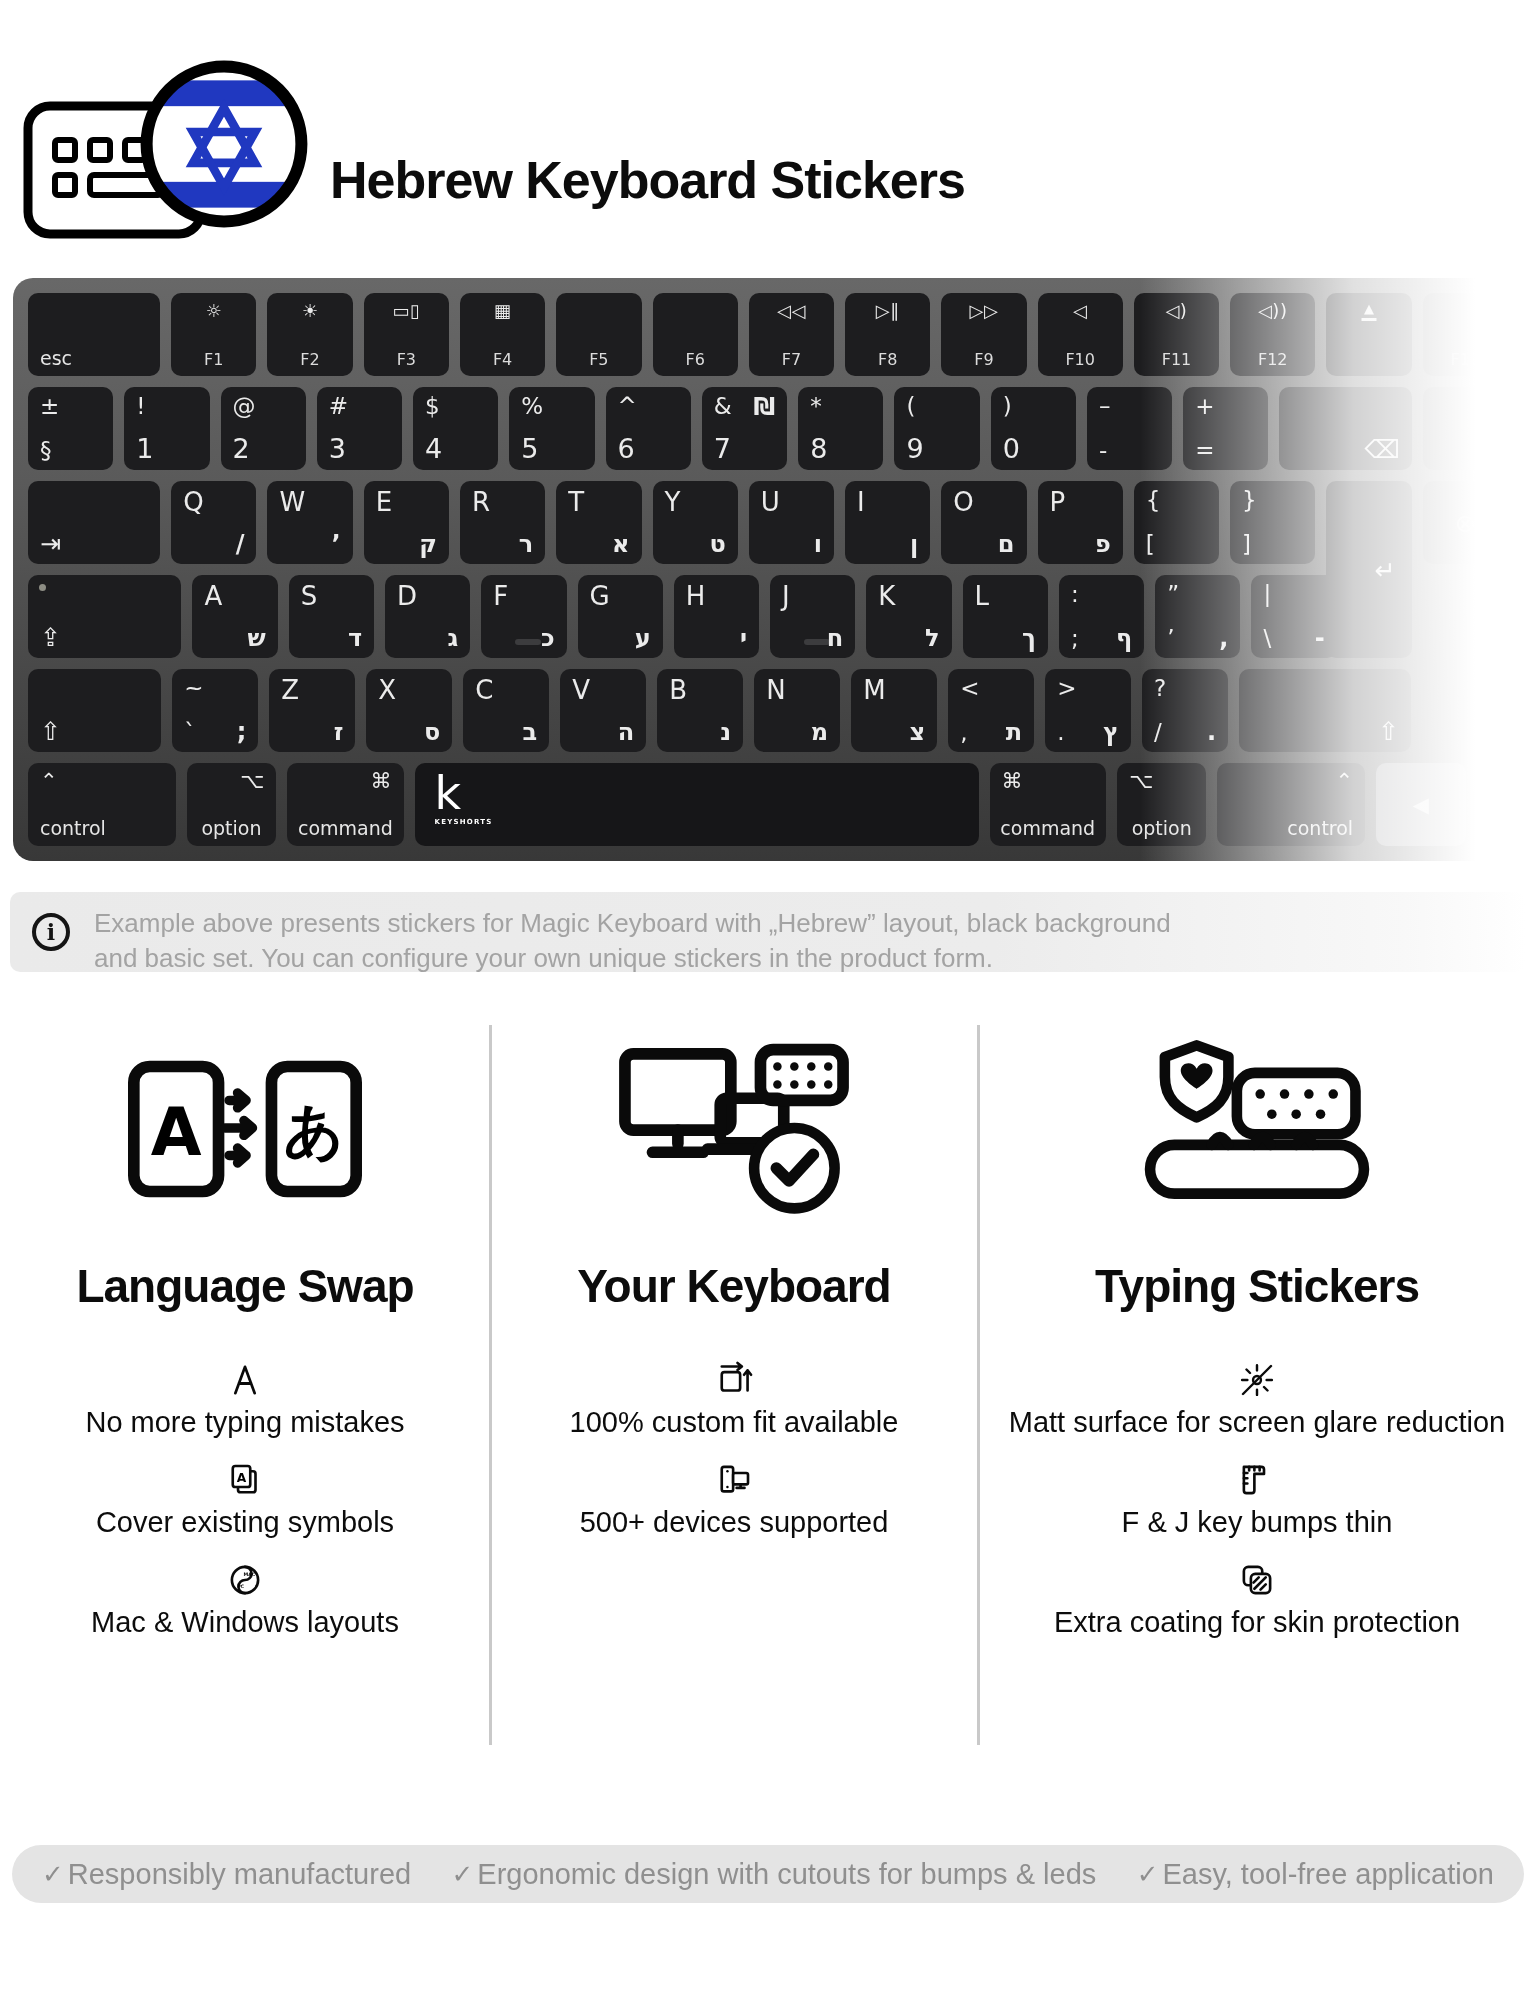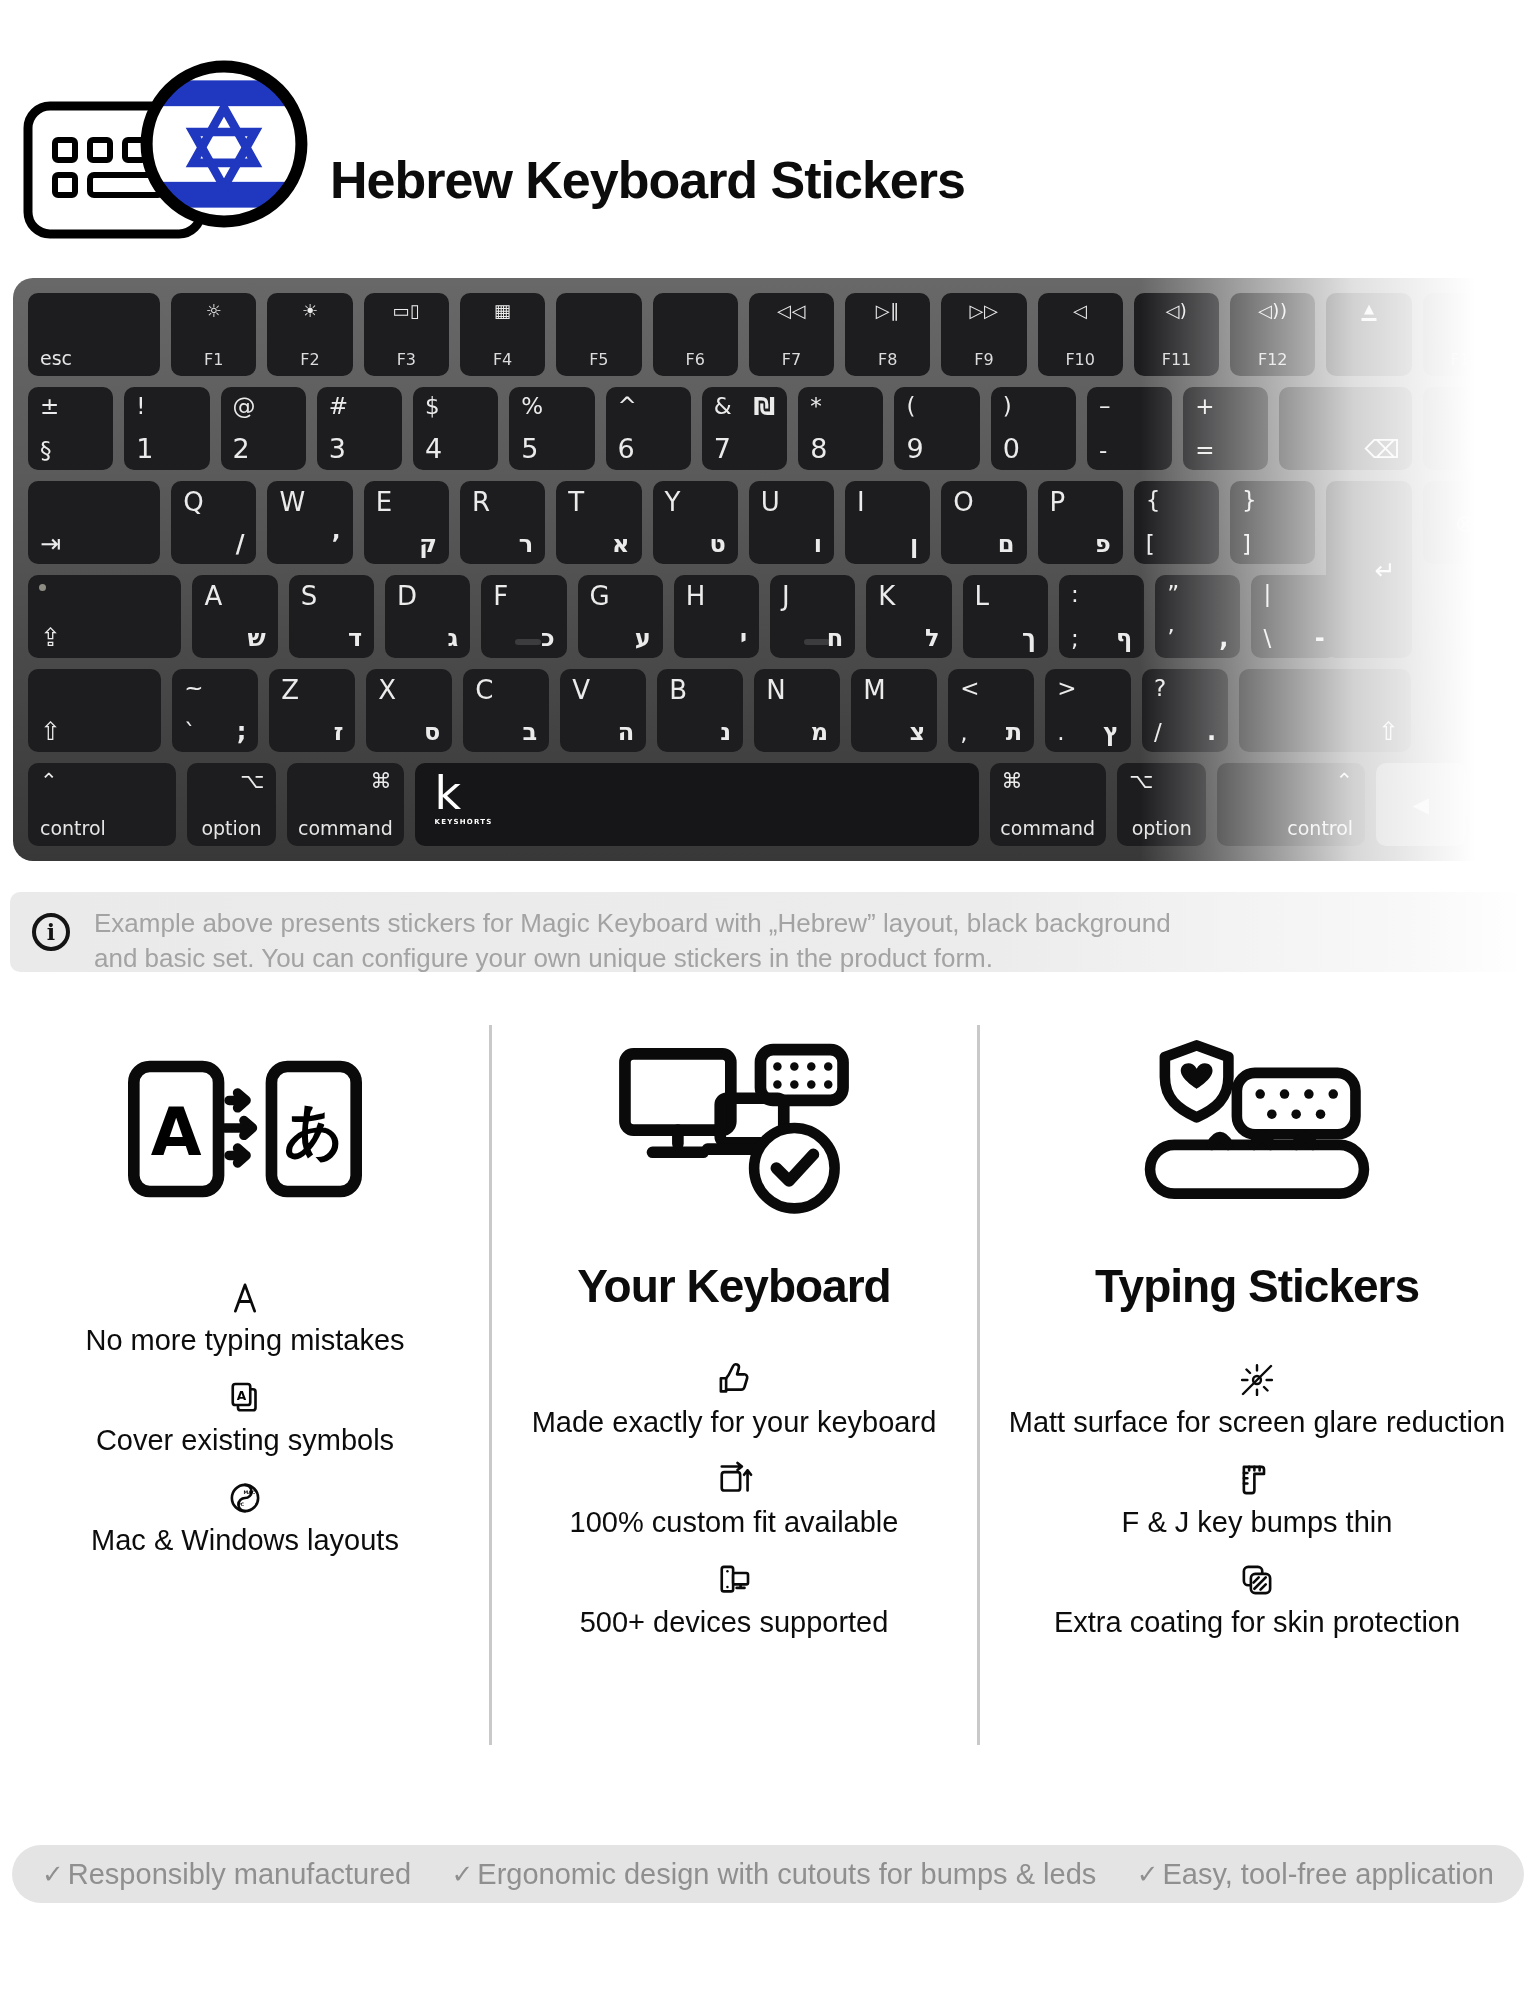--- a/index.html
+++ b/index.html
@@ -479,20 +479,21 @@
           </g>
    <text x="50" y="110" font-size="62" font-weight="bold" text-anchor="middle" font-family="DejaVu Sans">A</text>
    <text x="180" y="106" font-size="56" font-weight="bold" text-anchor="middle" font-family="DejaVu Sans">あ</text>
    <g fill="none" stroke="#0a0a0a" stroke-linecap="round" stroke-linejoin="round" stroke-width="9">
      <path d="M100 58 h16 m0 0 l-8 -7 m8 7 l-8 7"></path>
      <path d="M96 84 h26 m0 0 l-8 -7 m8 7 l-8 7"></path>
      <path d="M100 110 h16 m0 0 l-8 -7 m8 7 l-8 7"></path>
           </g>
         </svg>
       </div>
+      <div class="fcol-title">Language Swap</div>
       <div class="flist">
         <div class="fitem">
           <div class="fitem-icon">
             <svg width="42" height="42" viewBox="0 0 48 48">
               <g fill="none" stroke="#0a0a0a" stroke-linecap="round" stroke-linejoin="round" stroke-width="3.2">
    <path d="M13 39 L24 9 L35 39 M17 28 h14"></path>
               </g>
             </svg>
           </div>
           <div class="fitem-text">No more typing mistakes</div>
@@ -547,32 +548,20 @@
    <circle cx="172" cy="122" r="38" fill="#fff" stroke="#0a0a0a" stroke-width="10"></circle>
    <path d="M155 122 l12 12 23 -25" fill="none" stroke="#0a0a0a" stroke-linecap="round" stroke-linejoin="round" stroke-width="11"></path>
         </svg>
       </div>
       <div class="fcol-title">Your Keyboard</div>
       <div class="flist">
         <div class="fitem">
           <div class="fitem-icon">
             <svg width="42" height="42" viewBox="0 0 48 48">
               <g fill="none" stroke="#0a0a0a" stroke-linecap="round" stroke-linejoin="round" stroke-width="3">
-   <path d="M9 22 h6 v15 h-6 z"></path>
-   <path d="M15 35 h17 a4 4 0 0 0 4 -3 l3 -10 a3.5 3.5 0 0 0 -3.5 -4.5 h-8 l2 -7
-     a3.5 3.5 0 0 0 -6.5 -2.5 l-5 10 -3 4"></path>
-              </g>
-            </svg>
-          </div>
-          <div class="fitem-text">Made exactly for your keyboard</div>
-        </div>
-        <div class="fitem">
-          <div class="fitem-icon">
-            <svg width="42" height="42" viewBox="0 0 48 48">
-              <g fill="none" stroke="#0a0a0a" stroke-linecap="round" stroke-linejoin="round" stroke-width="3">
    <rect x="10" y="15" width="21" height="21" rx="3"></rect>
    <path d="M10 8.5 h23 m-5 -4 l5 4 -5 4"></path>
    <path d="M39.5 36 v-23 m-4 5 l4 -5 4 5"></path>
               </g>
             </svg>
           </div>
           <div class="fitem-text">100% custom fit available</div>
         </div>
         <div class="fitem">
           <div class="fitem-icon">

